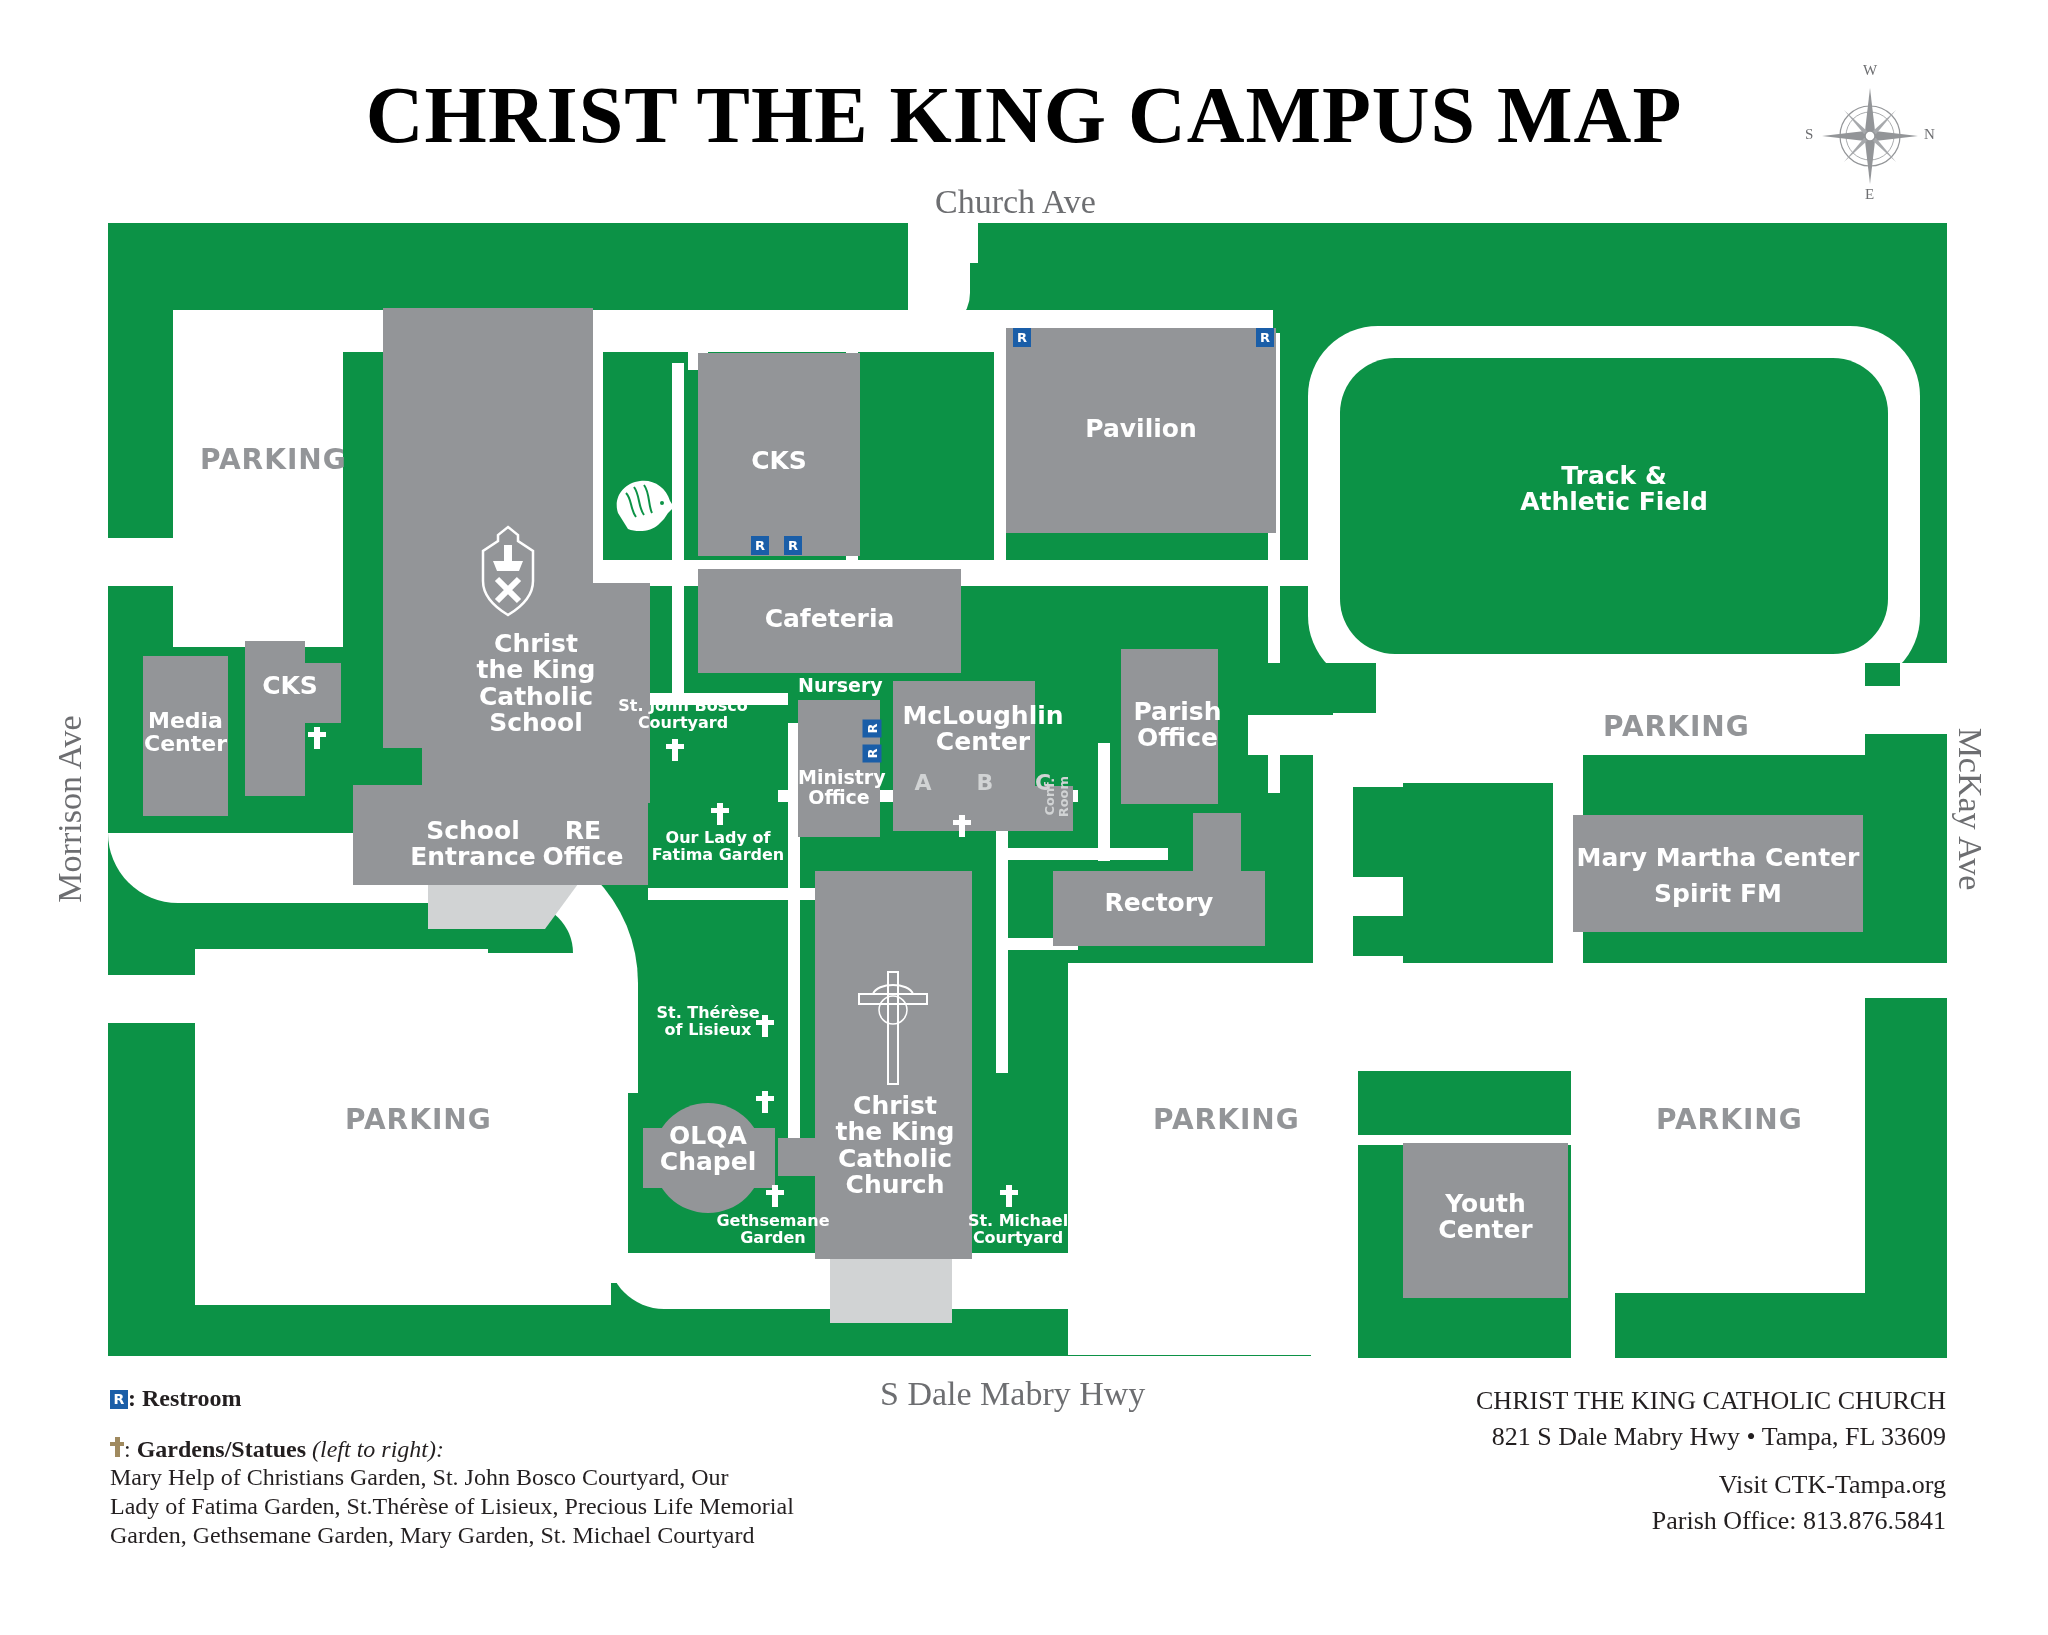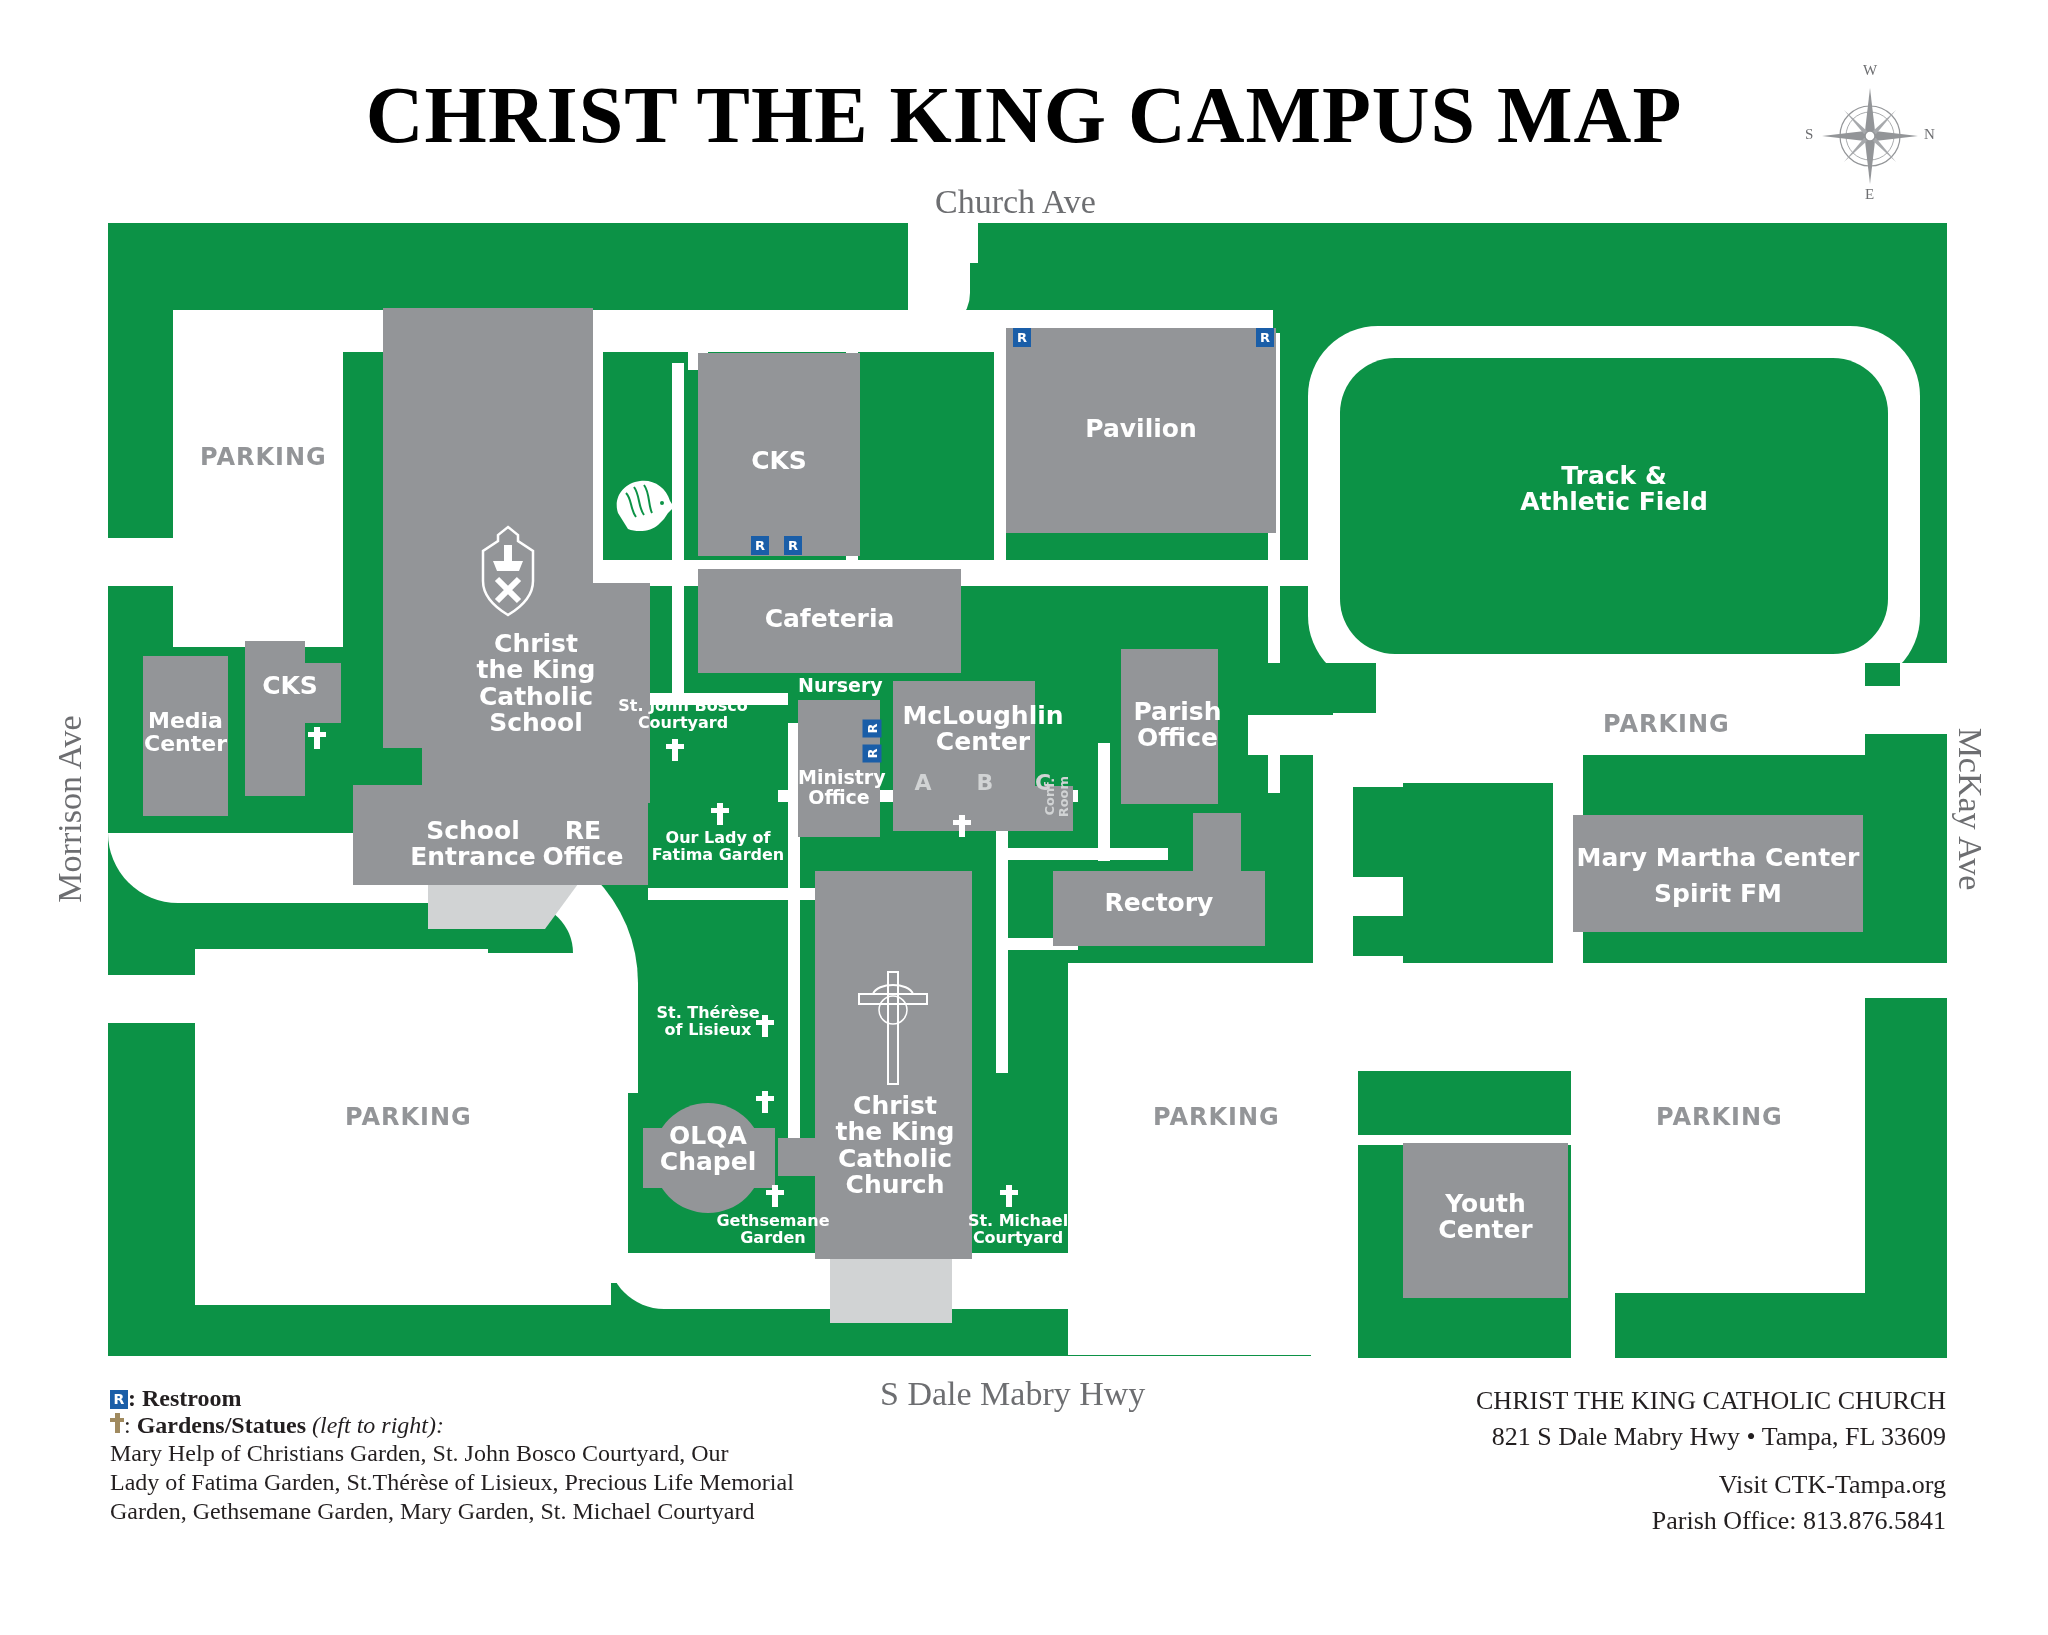--- a/index.html
+++ b/index.html
@@ -7,21 +7,21 @@
   .abs{position:absolute;}
   .title{left:0;width:2048px;top:70px;text-align:center;font-family:"Liberation Serif","DejaVu Serif",serif;font-weight:bold;font-size:80px;color:#000;letter-spacing:1px;}
   .street{font-family:"Liberation Serif","DejaVu Serif",serif;color:#6d6e71;font-size:34px;white-space:nowrap;}
   .vert{transform-origin:center center;}
   .map{left:108px;top:223px;width:1839px;height:1133px;background:#0c9246;}
   .w{background:#fff;position:absolute;}
   .g{background:#939598;position:absolute;}
   .gl{background:#d1d3d4;position:absolute;}
   .gr{background:#0c9246;position:absolute;}
   .lbl{position:absolute;color:#fff;font-weight:bold;text-align:center;line-height:1.05;font-family:"DejaVu Sans",sans-serif;white-space:nowrap;}
-  .plbl{position:absolute;color:#939598;font-weight:bold;font-size:24px;letter-spacing:1px;font-family:"DejaVu Sans",sans-serif;text-align:center;}
+  .plbl{position:absolute;color:#939598;font-weight:bold;font-size:28px;letter-spacing:1px;font-family:"DejaVu Sans",sans-serif;text-align:center;}
   .sm{font-size:16px;}
   .md{font-size:22px;}
   .lg{font-size:25px;}
   .rr{position:absolute;width:18px;height:19px;background:#1a5ea8;color:#fff;font-size:13px;font-weight:bold;text-align:center;line-height:19px;font-family:"DejaVu Sans",sans-serif;}
   .cross{position:absolute;width:18px;height:22px;}
   .cross:before{content:"";position:absolute;left:6px;top:0;width:6px;height:22px;background:#fff;}
   .cross:after{content:"";position:absolute;left:0;top:5px;width:18px;height:5px;background:#fff;}
   .legend{font-family:"Liberation Serif","DejaVu Serif",serif;color:#231f20;}
   .addr{font-family:"Liberation Serif","DejaVu Serif",serif;color:#231f20;text-align:right;white-space:nowrap;}
 </style>
@@ -271,21 +271,21 @@
   <div class="plbl" style="left:1495px;top:487px;">PARKING</div>
   <div class="plbl" style="left:237px;top:880px;">PARKING</div>
   <div class="plbl" style="left:1045px;top:880px;">PARKING</div>
   <div class="plbl" style="left:1548px;top:880px;">PARKING</div>
 </div>
 
 <div class="abs legend" style="left:110px;top:1385px;font-size:24px;">
   <div style="font-weight:bold;">
     <span class="rr" style="position:relative;display:inline-block;top:-2px;font-size:14px;">R</span><span>: Restroom</span>
   </div>
-  <div style="margin-top:0;">
+  <div style="margin-top:24px;">
     <span style="display:inline-block;position:relative;width:14px;height:20px;">
       <span style="position:absolute;left:5px;top:0;width:5px;height:20px;background:#a08a5f;"></span>
       <span style="position:absolute;left:0;top:5px;width:14px;height:4px;background:#a08a5f;"></span>
     </span><span>: </span><b>Gardens/Statues</b>
     <i>(left to right):</i>
   </div>
   <div style="line-height:29px;">
     <div>Mary Help of Christians Garden, St. John Bosco Courtyard, Our</div>
     <div>Lady of Fatima Garden, St.Thérèse of Lisieux, Precious Life Memorial</div>
     <div>Garden, Gethsemane Garden, Mary Garden, St. Michael Courtyard</div>

